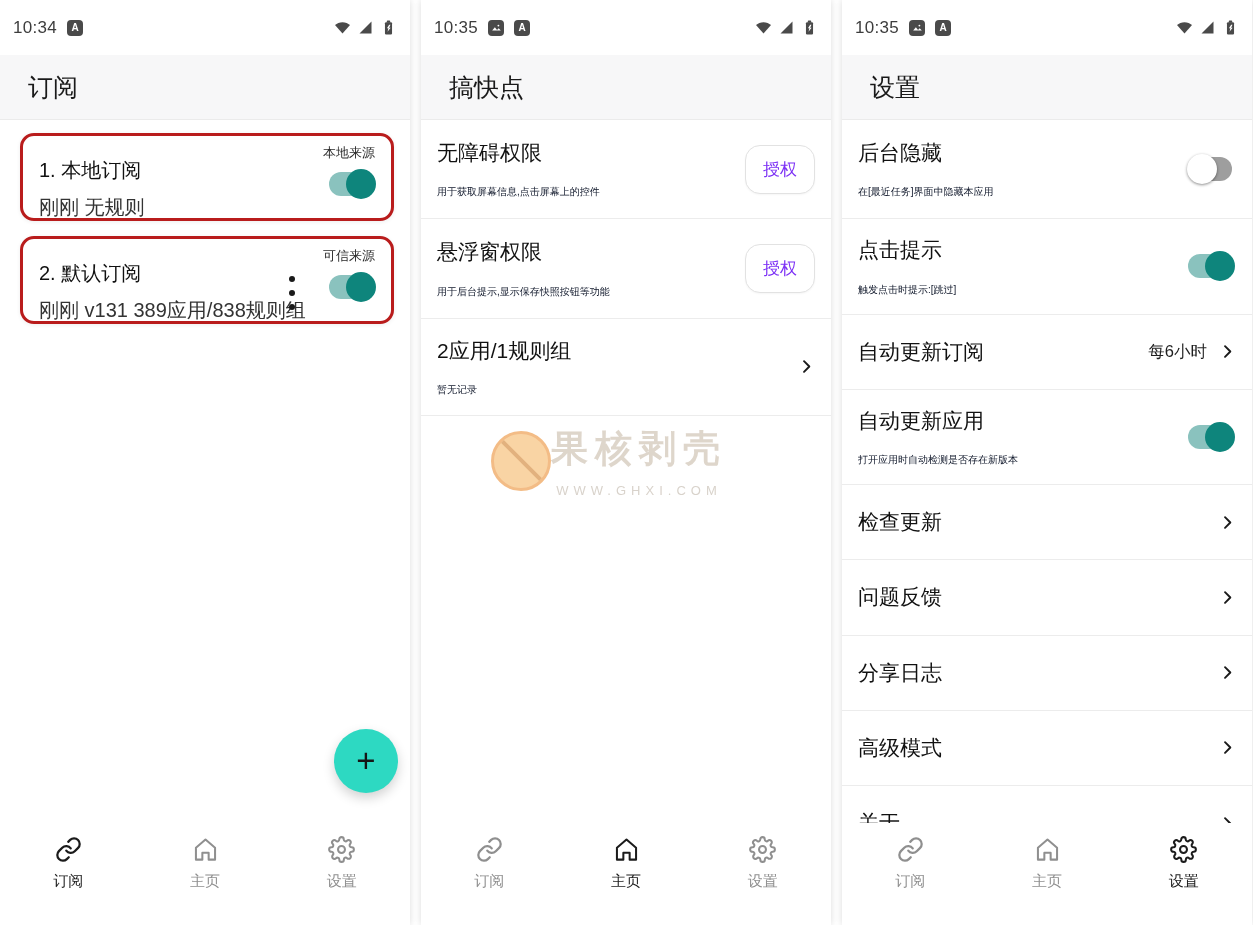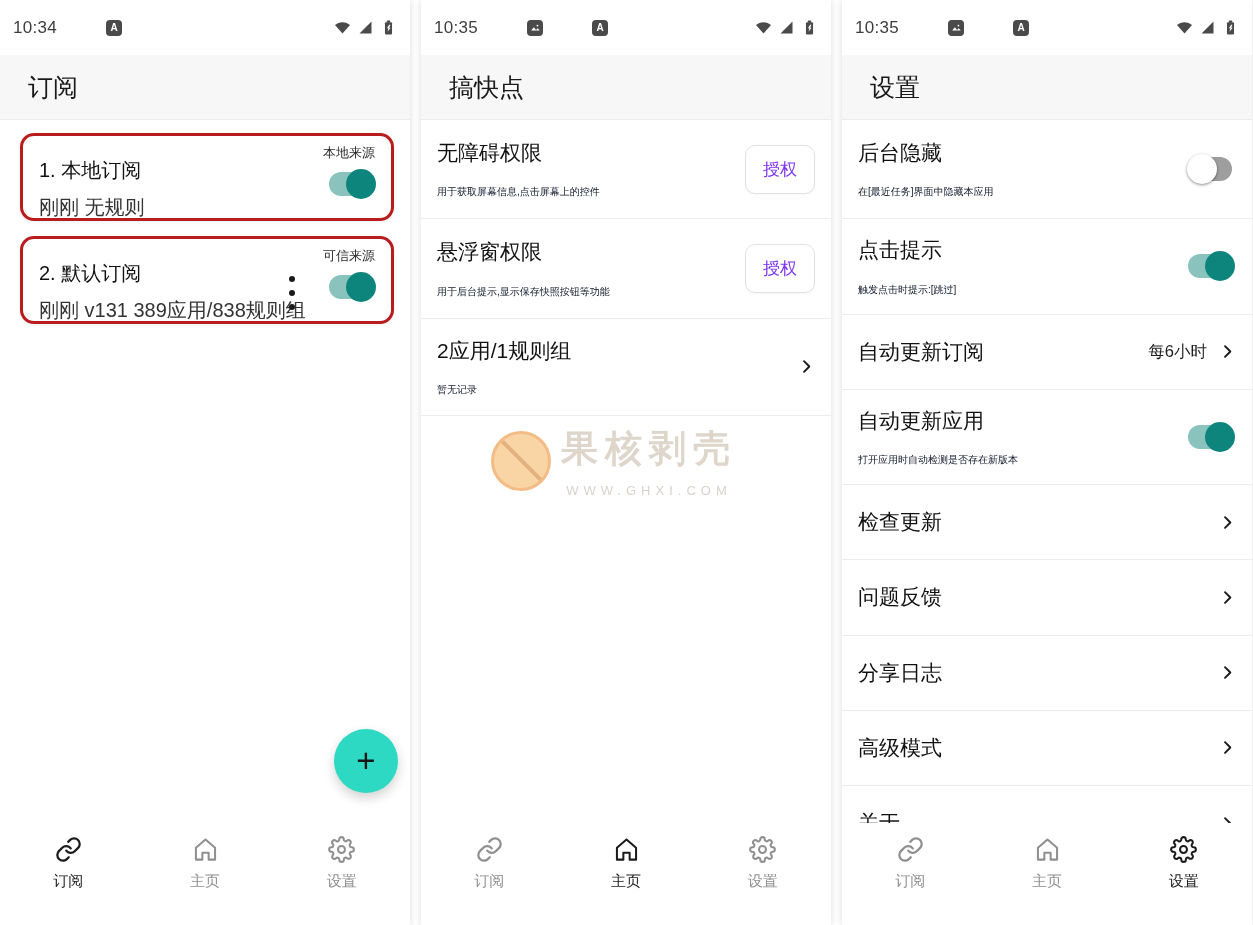--- a/index.html
+++ b/index.html
@@ -10,21 +10,21 @@
     -webkit-font-smoothing:antialiased;
   }
   .phone{
     position:relative;width:410px;height:925px;background:#fff;
     box-shadow:0 0 7px rgba(0,0,0,.14);
     flex:0 0 auto;overflow:hidden;
   }
   
   .statusbar{
     height:55px;display:flex;align-items:center;
-    padding:0 13px;box-sizing:border-box;color:#3d3d3d;gap:39px;
+    padding:0 13px;box-sizing:border-box;color:#3d3d3d;
   }
   .sb-time{font-size:17px;letter-spacing:.3px;}
   .notif{
     width:16px;height:16px;border-radius:4px;background:#4a4a4a;
     margin-left:10px;display:flex;align-items:center;justify-content:center;
   }
   .notif i{font-style:normal;color:#fff;font-size:10px;font-weight:bold;line-height:1;}
   .notif svg{width:13px;height:13px;}
   .sb-right{margin-left:auto;display:flex;align-items:center;gap:6px;color:#4a4a4a;}
   .sb-right svg{width:17px;height:17px;}
@@ -62,34 +62,34 @@
     display:flex;align-items:center;border-bottom:1px solid #ececec;
     padding:18px 16px;box-sizing:border-box;background:#fff;
   }
   .row.plain{padding:24px 16px;}
   .row-main{flex:1;min-width:0;}
   .row-title{font-size:21px;color:#111;line-height:1.25;}
   .row-desc{margin-top:19px;font-size:10px;color:#0f172a;line-height:1.3;}
   .row-value{font-size:16.5px;color:#1f1f1f;margin-right:12px;white-space:nowrap;}
   .chev{width:17px;height:17px;color:#1a1a1a;flex:0 0 auto;}
   .btn-auth{
-    border:1px solid #e2e2e2;border-radius:10px;background:#fff;
+    border:1px solid #e2e2e2;border-radius:15px;background:#fff;
     color:#7b2ff5;font-size:17px;padding:12px 17px;margin-left:12px;
     font-family:inherit;flex:0 0 auto;box-shadow:0 1px 2px rgba(0,0,0,.04);
   }
   
   .fab{
     position:absolute;right:12px;bottom:132px;width:64px;height:64px;border-radius:50%;
     background:#2dd9c2;display:flex;align-items:center;justify-content:center;
     box-shadow:0 5px 12px rgba(0,0,0,.18);
   }
   .fab span{font-size:33px;color:#161616;font-weight:300;line-height:1;margin-top:-2px;}
   
   .watermark{
-    position:absolute;top:424px;left:70px;display:flex;align-items:center;gap:10px;
+    position:absolute;top:424px;left:70px;display:flex;align-items:center;
     opacity:.85;pointer-events:none;
   }
   .wm-logo{
     position:relative;width:60px;height:60px;border-radius:50%;
     background:#f9cd95;border:3px solid #f1b172;box-sizing:border-box;overflow:hidden;
   }
   .wm-logo::after{
     content:"";position:absolute;left:-12px;top:25px;width:80px;height:4px;
     background:#dda468;transform:rotate(45deg);
   }

